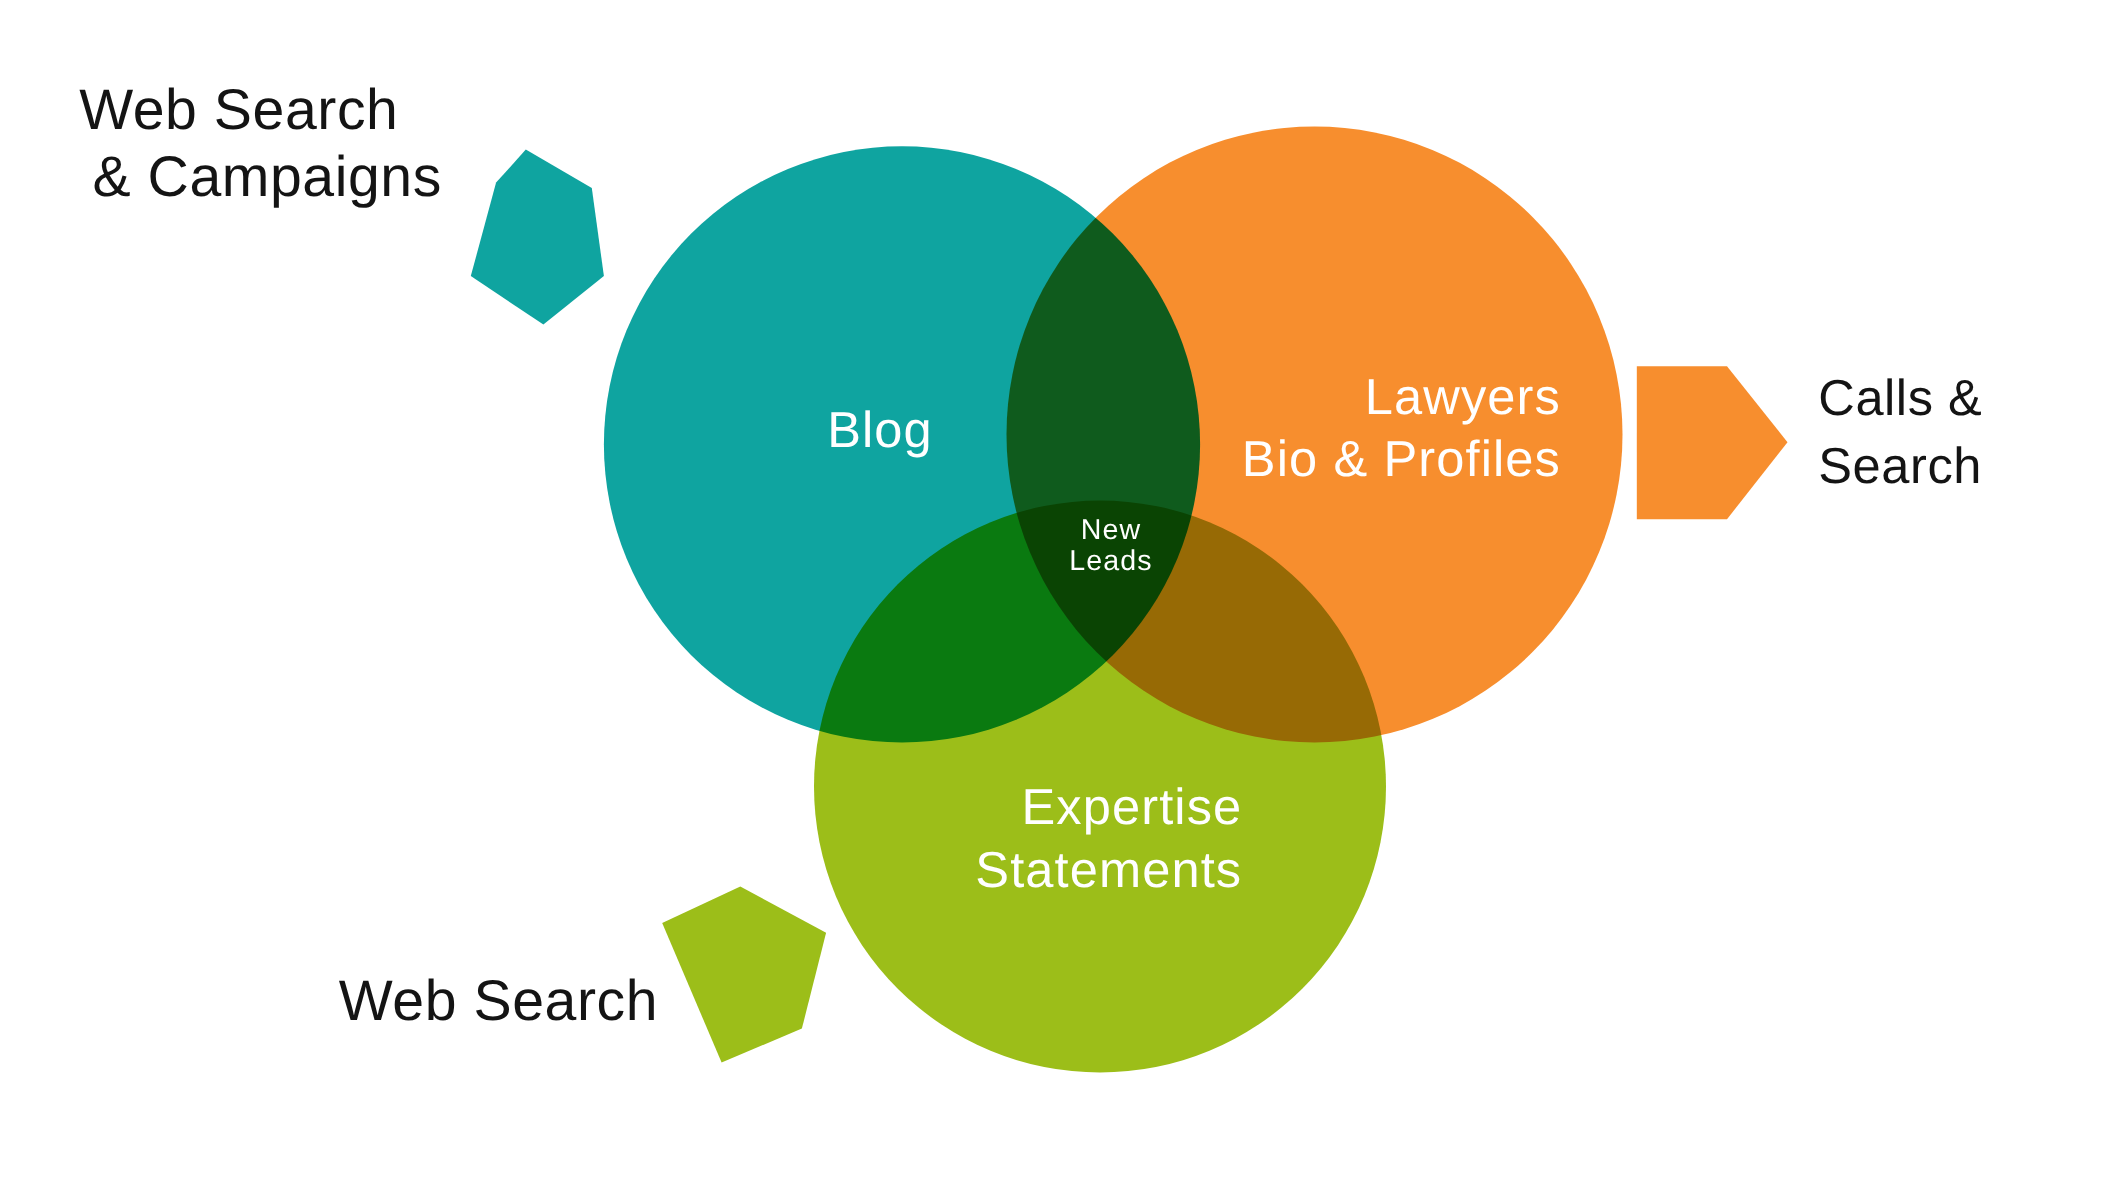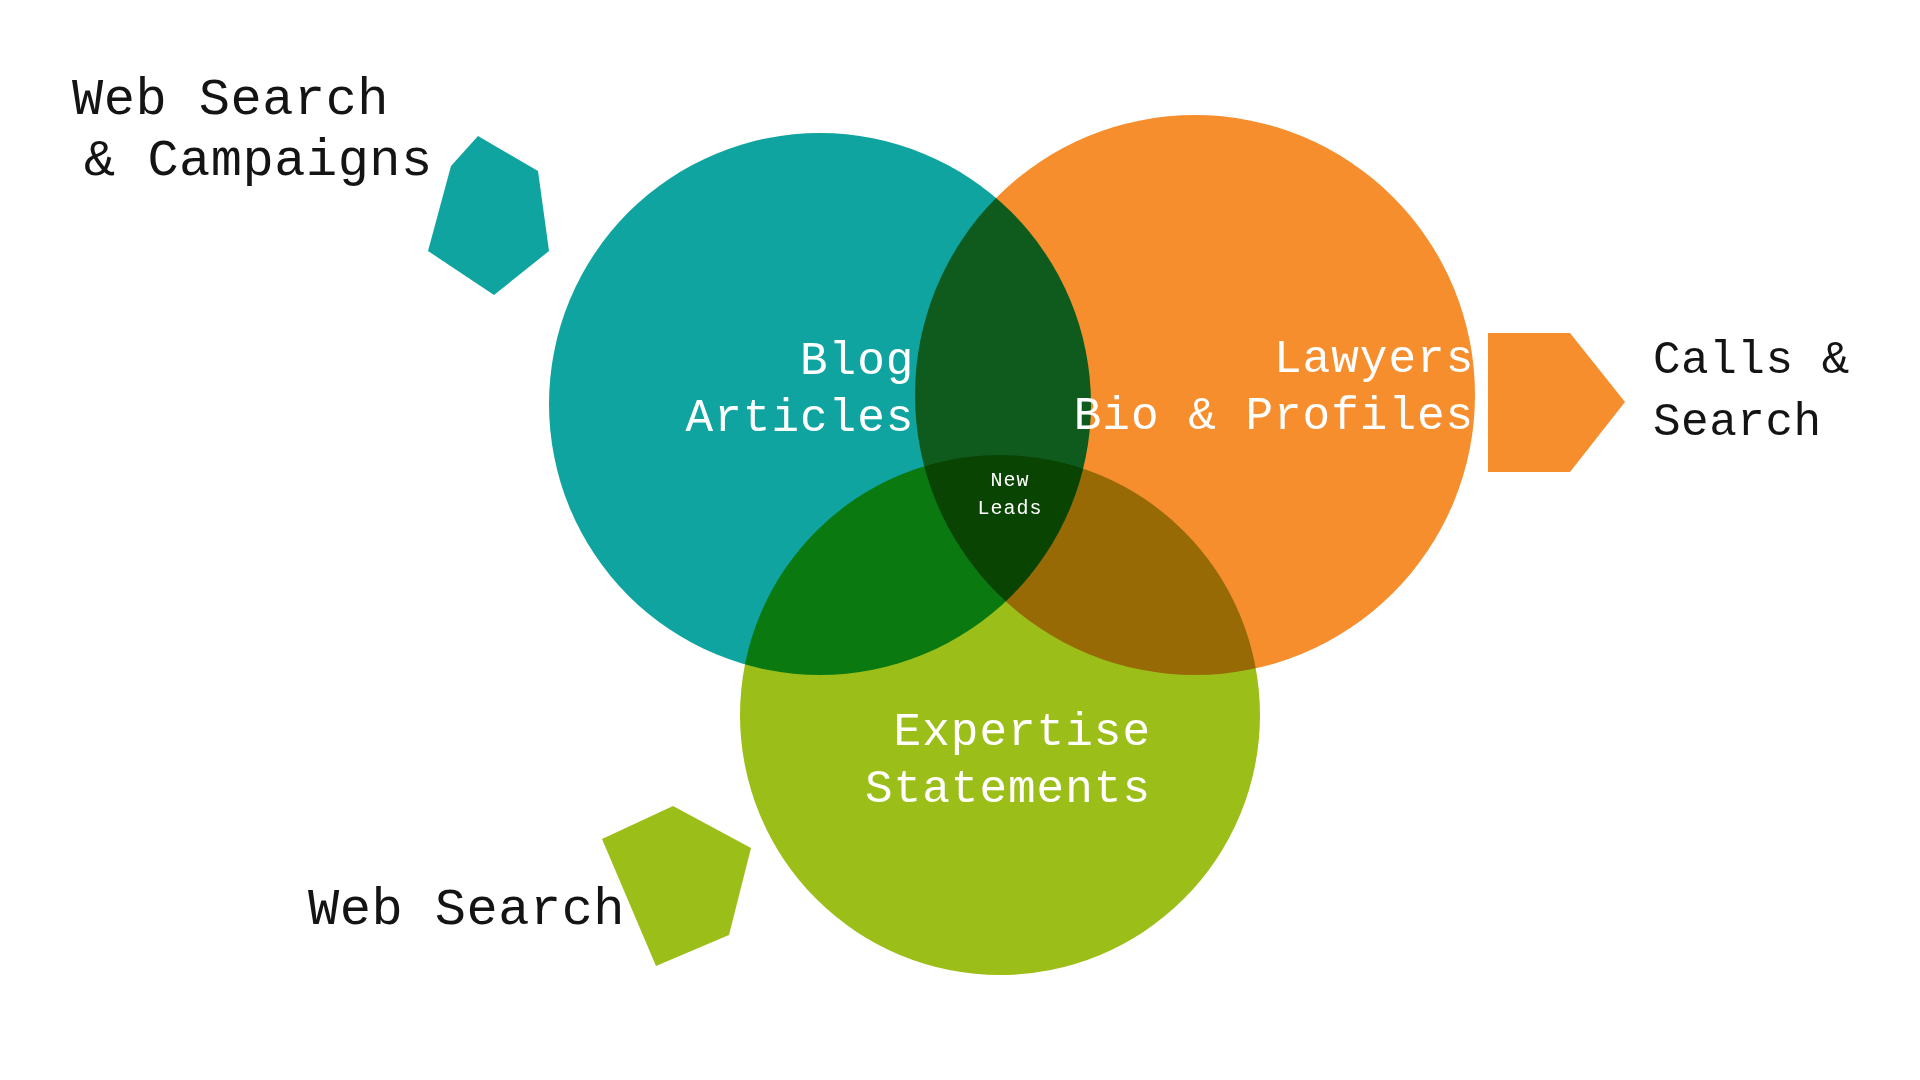--- a/index.html
+++ b/index.html
@@ -1,35 +1,35 @@
 <!DOCTYPE html>
 <html><head>
 <meta charset="utf-8">
 <title>Venn Diagram</title>
 <style>
   html,body{margin:0;padding:0;background:#fff;}
   body{
     width:1920px;height:1080px;overflow:hidden;position:relative;
     font-family:"Liberation Sans","DejaVu Sans",sans-serif;
   }
-  .stage{position:absolute;inset:0;width:1920px;height:1023px;font-family:Liberation Mono, monospace;}
+  .stage{position:absolute;inset:0;width:1920px;height:1023px;}
   svg.shapes{position:absolute;left:0;top:0;}
   .blend-group{isolation:isolate;}
   .vcircle{mix-blend-mode:multiply;}
   
   .txt{position:absolute;white-space:nowrap;}
   .circle-label{
     color:#fff;text-align:right;font-weight:300;
     transform:translate(-50%,-50%);
     font-size:46px;line-height:57px;letter-spacing:1px;
   }
   .center-label{
     color:#fff;text-align:center;font-weight:400;
     transform:translate(-50%,-50%);
-    font-size:20px;line-height:28px;letter-spacing:1px;
+    font-size:26px;line-height:28px;letter-spacing:1px;
   }
   .black-label{
     color:#141414;font-weight:300;
     font-size:52px;line-height:61px;letter-spacing:0.5px;
   }
   .black-label .indent{padding-left:12px;}
   .calls-label{font-size:46px;line-height:62px;}
 </style>
 </head>
 <body>
@@ -51,21 +51,20 @@
     </g>
   </svg>
 
   <div class="txt black-label" style="left:72px;top:70px;">
     <div>Web Search</div>
     <div class="indent">&amp; Campaigns</div>
   </div>
 
   <div class="txt circle-label" style="left:800px;top:391px;">
     <div>Blog</div>
-    <div>Articles</div>
   </div>
 
   <div class="txt circle-label" style="left:1274px;top:389px;">
     <div>Lawyers</div>
     <div>Bio &amp; Profiles</div>
   </div>
 
   <div class="txt center-label" style="left:1010px;top:495px;">
     <div>New</div>
     <div>Leads</div>

